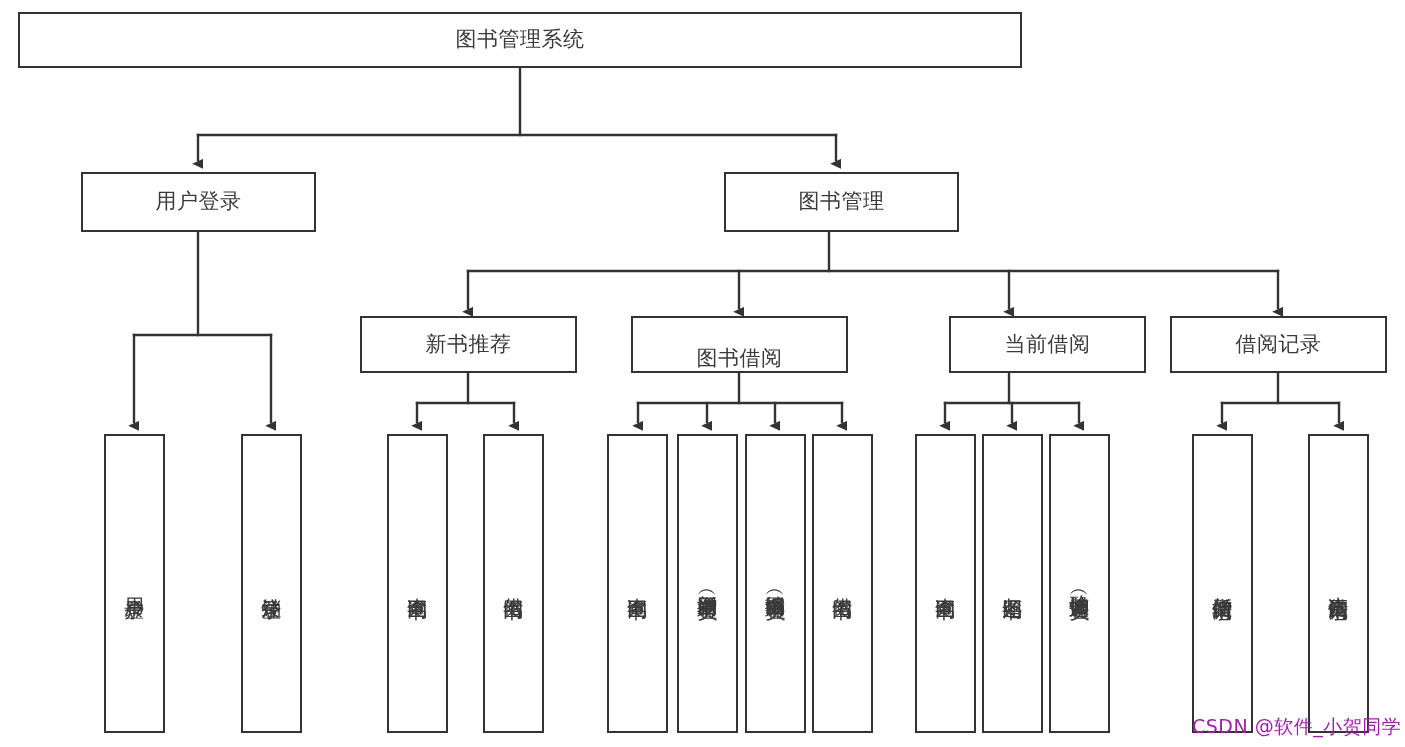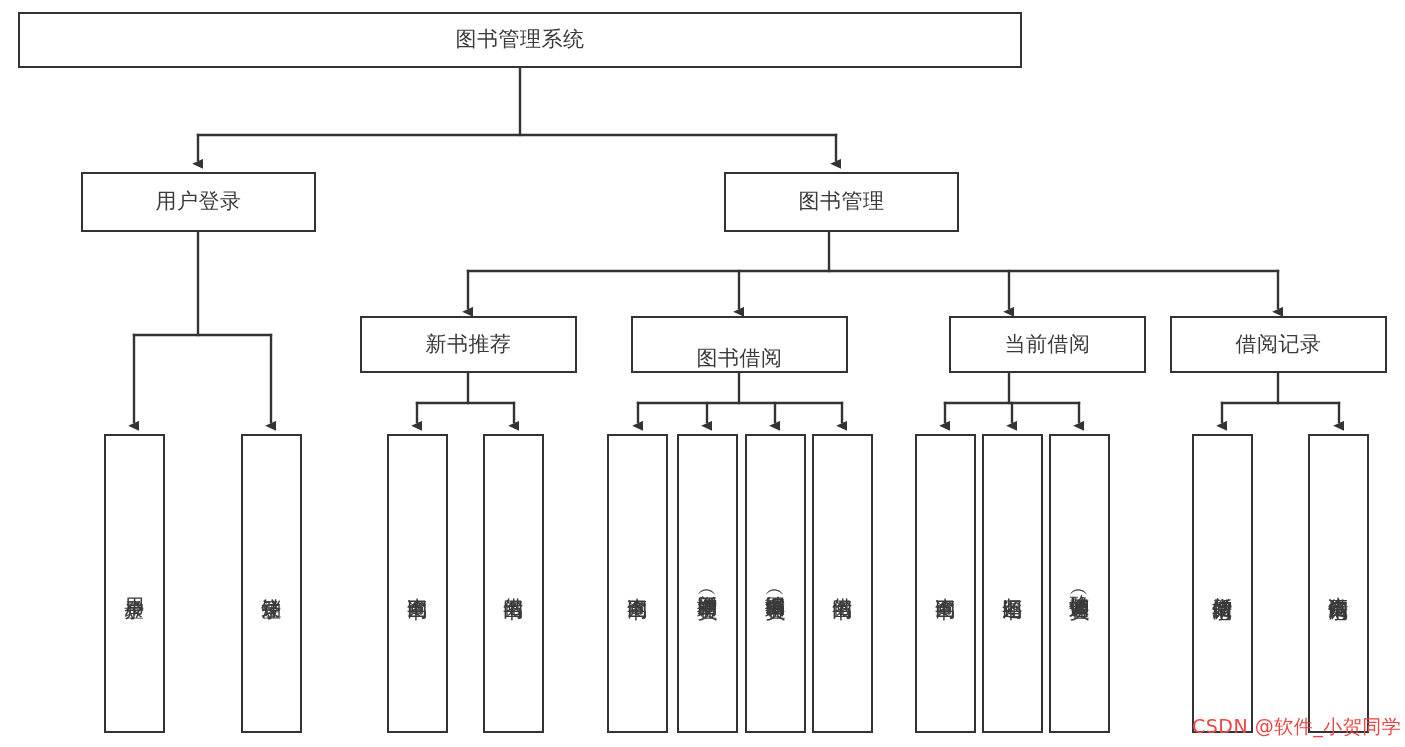--- a/index.html
+++ b/index.html
@@ -53,21 +53,21 @@
     writing-mode: vertical-rl;
     text-orientation: upright;
     line-height: 1.22;
     text-align: center;
     white-space: nowrap;
     -webkit-writing-mode: vertical-rl;
   }
   .watermark {
     position: absolute;
     font-size: 19px;
-    color: #ef4444;
+    color: #a21caf;
     white-space: nowrap;
     letter-spacing: 0.5px;
   }
 </style>
 </head>
 <body>
 
 <div id="canvas">
 
   <svg id="edges" viewBox="0 0 1405 747" width="1405" height="747" xmlns="http://www.w3.org/2000/svg">

